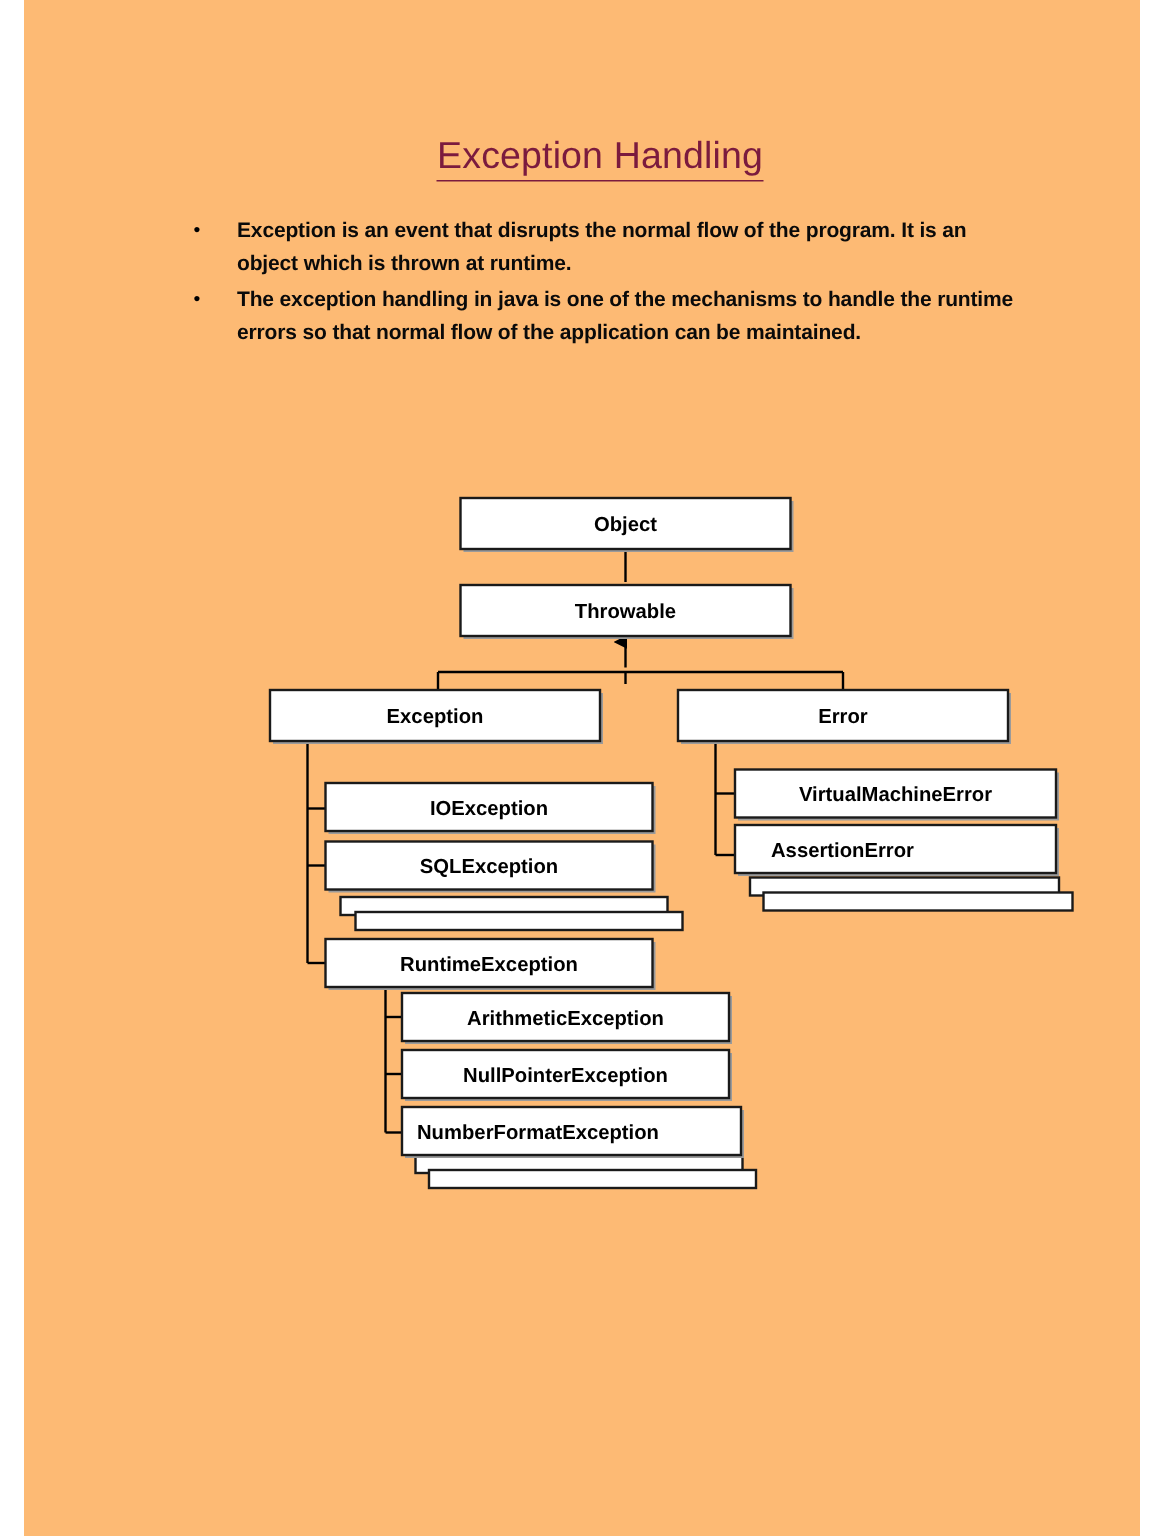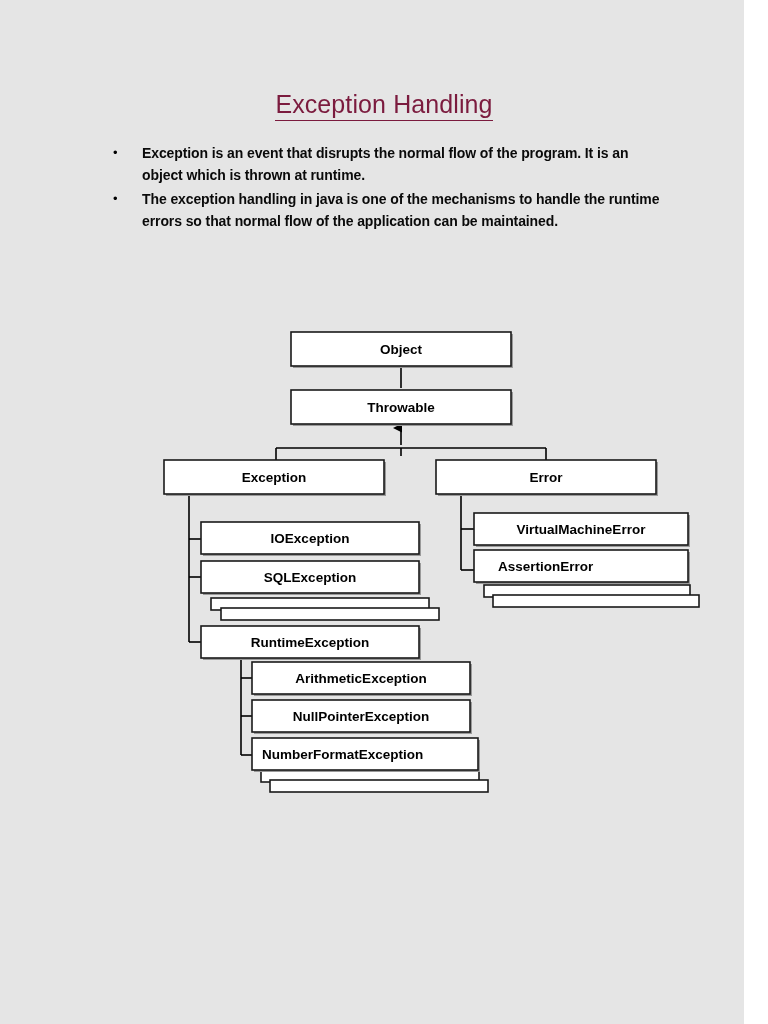--- a/index.html
+++ b/index.html
@@ -13,21 +13,22 @@
     height: 1024px;
     font-family: "Liberation Sans", sans-serif;
     color: #000000;
     position: relative;
     overflow: hidden;
   }
   .page {
     position: relative;
     width: 744px;
     height: 1024px;
-    background: #e5e5e5;
+    background: #fdba74;
+    margin-left: 16px;
   }
 
   
   .doc-title {
     position: absolute;
     left: 0;
     top: 90px;
     width: 768px;
     text-align: center;
     font-family: "Liberation Sans", sans-serif;

